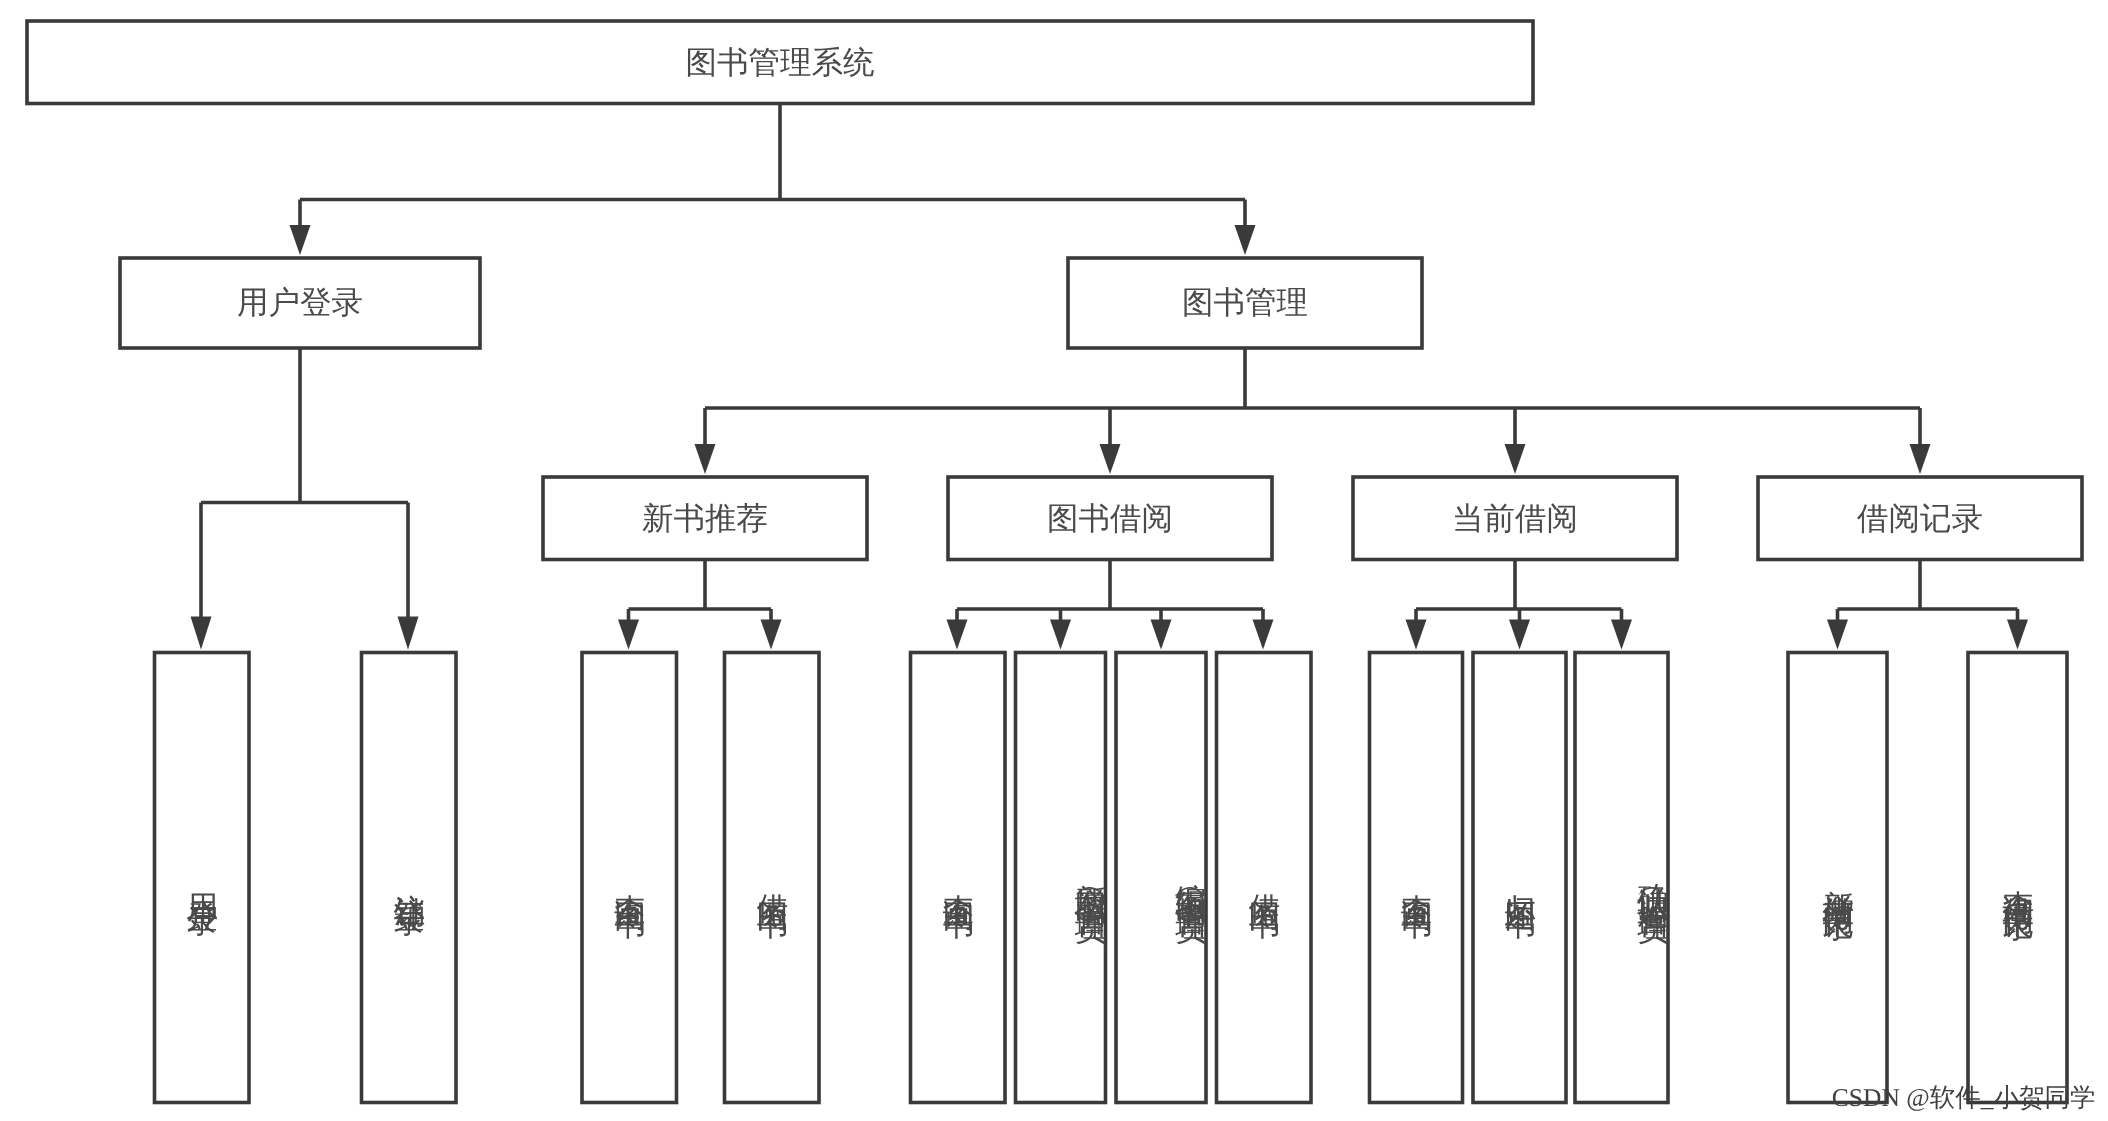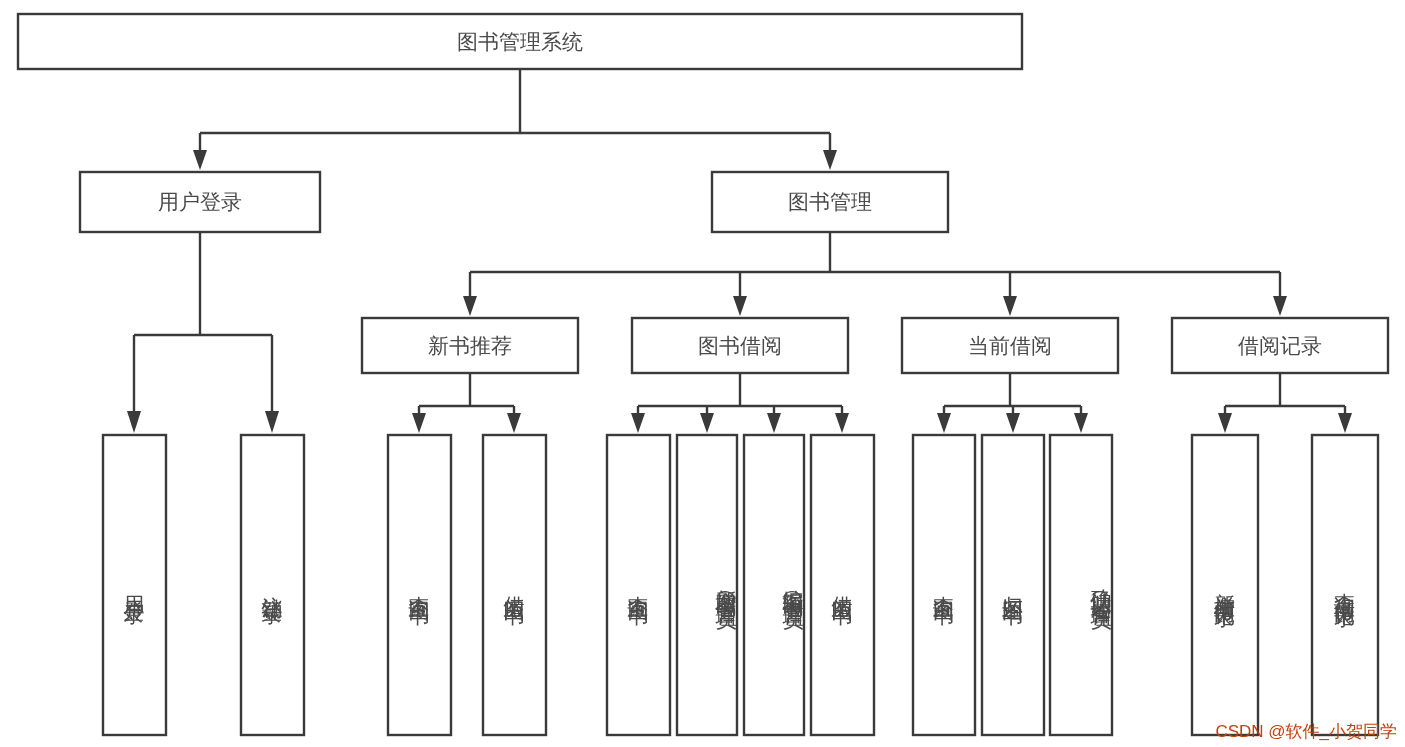--- a/index.html
+++ b/index.html
@@ -61,22 +61,22 @@
     color: #4a4a4a;
     font-family: "Liberation Sans", "DejaVu Sans", sans-serif;
     white-space: nowrap;
     pointer-events: none;
   }
   .watermark {
     position: absolute;
     right: 8px;
     bottom: 4px;
     font-size: 17px;
-    color: #c2410c;
-    font-family: Liberation Sans, sans-serif;
+    color: #404040;
+    font-family: Liberation Serif, serif;
     white-space: nowrap;
   }
 </style>
 </head>
 <body>
 
 <div id="diagram-root">
 
   <svg id="flow-svg" viewBox="0 0 1405 747" xmlns="http://www.w3.org/2000/svg">
 

